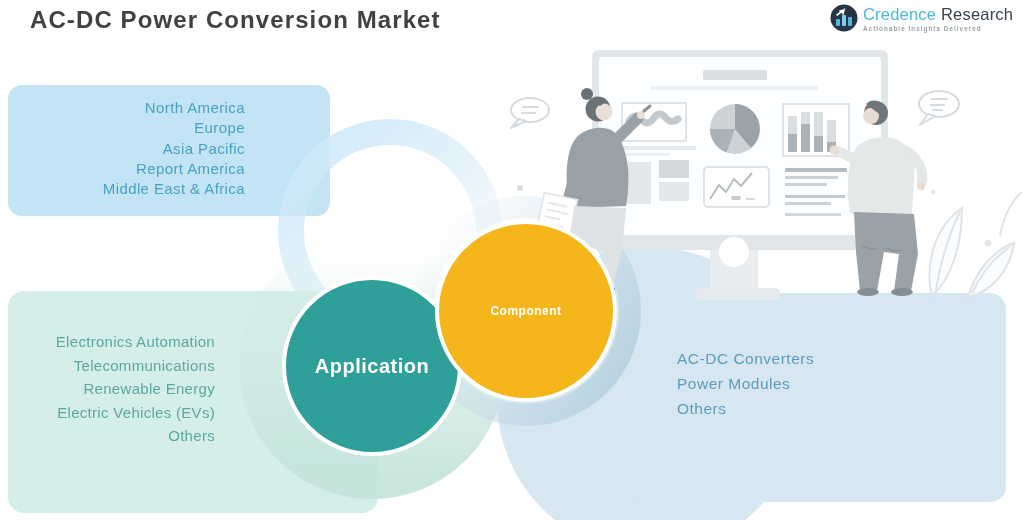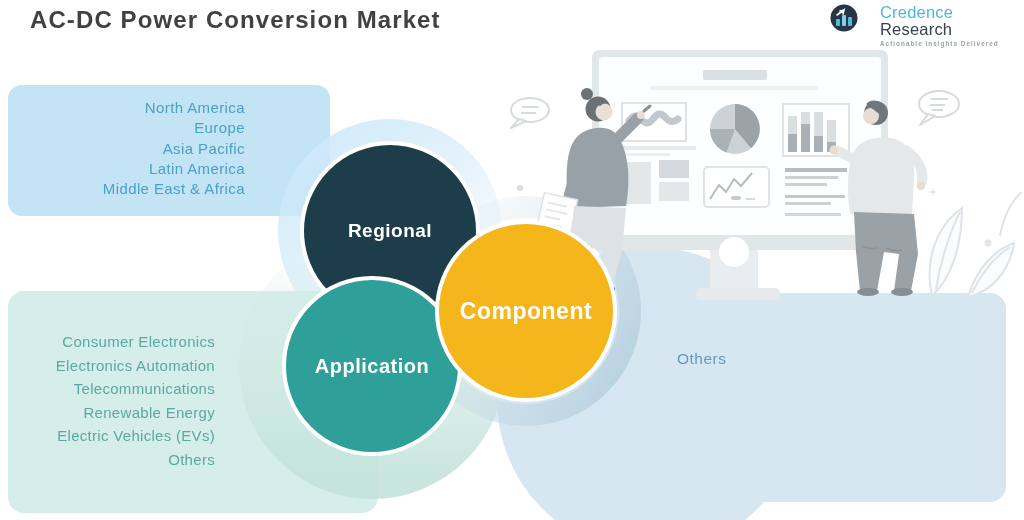--- a/index.html
+++ b/index.html
@@ -12,21 +12,21 @@
   
   .title{
     left:30px;top:6px;font-size:24px;font-weight:700;
     color:var(--title,#414143);letter-spacing:1.1px;white-space:nowrap;
   }
   .subtitle{
     left:30px;top:37px;font-size:21.5px;font-weight:700;font-style:italic;
     color:var(--subtitle,#2aa49e);letter-spacing:.7px;white-space:nowrap;
   }
   
-  .logo{left:830px;top:4px;display:flex;align-items:flex-start;gap:22px;}
+  .logo{left:830px;top:4px;display:flex;align-items:flex-end;gap:5px;}
   .logo-txt{line-height:1;}
   .logo-brand{font-size:16.5px;letter-spacing:.2px;}
   .logo-brand .b1{color:var(--brand-light-blue,#4db6dc);}
   .logo-brand .b2{color:var(--brand-dark,#37424e);}
   .logo-tag{margin-top:3px;font-size:6.3px;letter-spacing:1.05px;color:#99a1a7;font-weight:700;white-space:nowrap;}
   
   .seg-list{line-height:1;}
   .seg-list div{white-space:nowrap;}
   .list-regional{
     left:30px;top:100px;width:215px;text-align:right;
@@ -43,21 +43,21 @@
     color:var(--text-component,#5e9cba);font-size:15.5px;letter-spacing:.5px;
   }
   .list-component div{margin-bottom:9.6px;}
   
   .circle{
     border-radius:50%;border:4px solid #ffffff;display:flex;align-items:center;justify-content:center;
     color:#ffffff;font-weight:700;letter-spacing:.5px;
   }
   .circle-regional{left:300px;top:141px;width:172px;height:172px;background:var(--circle-regional,#1d3d4a);font-size:19px;}
   .circle-application{left:282px;top:276px;width:172px;height:172px;background:var(--circle-application,#2f9f99);font-size:20px;}
-  .circle-component{left:435px;top:220px;width:174px;height:174px;background:var(--circle-component,#f4b61a);font-size:23px;}
+  .circle-component{left:435px;top:220px;width:174px;height:174px;background:var(--circle-component,#f4b61a);font-size:12px;}
 </style>
 </head>
 <body>
 
 <div class="stage">
 
   <svg class="abs" width="1024" height="520" viewBox="0 0 1024 520" style="left:0;top:0;">
     <defs>
       <linearGradient id="gRegRing" x1="0" y1="0" x2="0.8" y2="1">
         <stop offset="0" stop-color="#d0eafa" stop-opacity="1"></stop>
@@ -196,46 +196,44 @@
       <path d="M850,214 C846,186 848,160 856,148 C864,138 884,134 898,140 C910,146 916,160 914,178 L912,214 Z" fill="#e4e8e9"></path>
       <path d="M905,150 C918,158 924,170 922,182" fill="none" stroke="#e4e8e9" stroke-width="10" stroke-linecap="round"></path>
       <circle cx="921" cy="186" r="4" fill="#e9dcd2"></circle>
       <path d="M854,212 L914,214 L918,254 L911,291 L894,291 L899,254 L884,252 L877,291 L860,291 L856,252 Z" fill="#9aa1a7"></path>
       <path d="M862,246 q8,4 16,2 M886,248 q8,4 16,2" fill="none" stroke="#8b9298" stroke-width="1.5"></path>
       <ellipse cx="902" cy="292" rx="11" ry="4" fill="#868e94"></ellipse>
       <ellipse cx="868" cy="292" rx="11" ry="4" fill="#868e94"></ellipse>
     </g>
   </svg>
 
-  <div class="abs circle circle-regional">
-    <span>Regional</span>
-  </div>
   <div class="abs circle circle-application">
     <span>Application</span>
   </div>
   <div class="abs circle circle-component">
     <span>Component</span>
   </div>
 
   <div class="abs seg-list list-regional">
     <div>North America</div>
     <div>Europe</div>
     <div>Asia Pacific</div>
-    <div>Latin America</div>
+    <div>Report America</div>
     <div>Middle East &amp; Africa</div>
   </div>
   <div class="abs seg-list list-application">
-    <div>Consumer Electronics</div>
     <div>Electronics Automation</div>
     <div>Telecommunications</div>
     <div>Renewable Energy</div>
     <div>Electric Vehicles (EVs)</div>
     <div>Others</div>
   </div>
   <div class="abs seg-list list-component">
+    <div>AC-DC Converters</div>
+    <div>Power Modules</div>
     <div>Others</div>
   </div>
 
   <div class="abs title">AC-DC Power Conversion Market</div>
 
   <div class="abs logo">
     <span>
       <svg width="28" height="28" viewBox="0 0 28 28">
         <circle cx="14" cy="14" r="13.5" fill="#253647"></circle>
         <rect x="6" y="15" width="4" height="7" rx="1" fill="#56b8d8"></rect>

